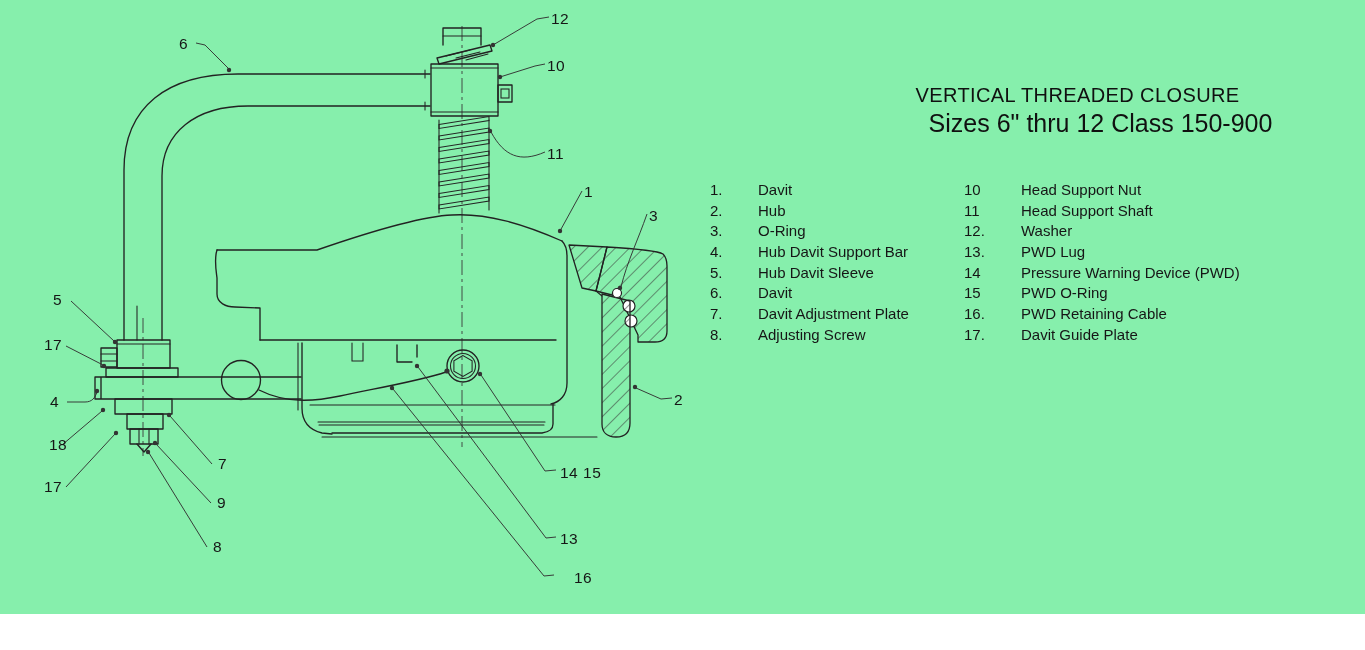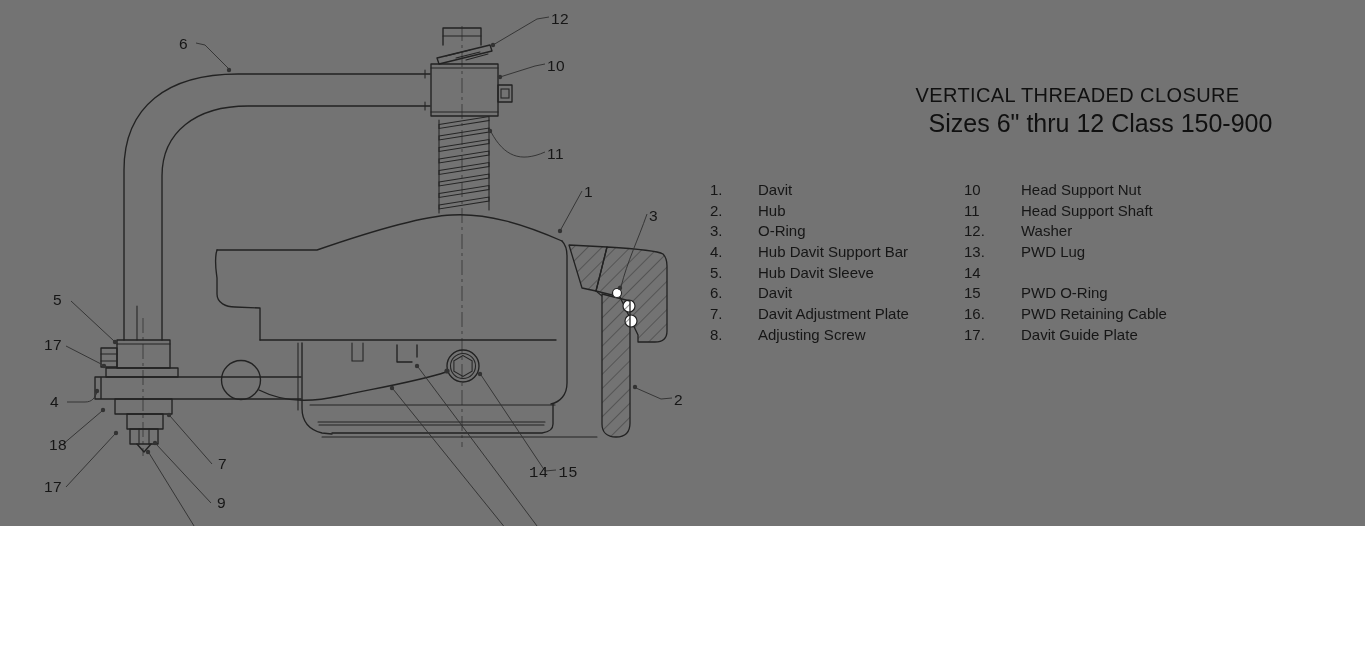--- a/index.html
+++ b/index.html
@@ -1,17 +1,17 @@
 <!DOCTYPE html>
 <html><head>
 <meta charset="utf-8">
 <style>
   html,body{margin:0;padding:0;background:#ffffff;}
   body{width:1365px;height:650px;font-family:"Liberation Sans",sans-serif;}
-  .stage{position:relative;width:1365px;height:526px;background:#737373;overflow:hidden;color:#1e1e1e;}
+  .stage{position:relative;width:1365px;height:614px;background:#86efac;overflow:hidden;color:#1e1e1e;}
   .drawing-svg{position:absolute;left:0;top:0;}
   
   .co{position:absolute;font-size:15.5px;color:#161616;white-space:nowrap;letter-spacing:.5px;}
   
   .title-block{position:absolute;left:845px;top:84px;width:465px;text-align:center;color:#101010;}
   .title-l1{font-size:20px;letter-spacing:.4px;}
   .title-l2{font-size:25px;margin-top:2px;padding-left:46px;}
   
   .plist{position:absolute;top:180px;font-size:15px;color:#161616;}
   .plist.leftcol{left:710px;}
@@ -169,21 +169,21 @@
   <span class="co" style="left:649px;top:207px;">3</span>
   <span class="co" style="left:179px;top:35px;">6</span>
   <span class="co" style="left:53px;top:291px;">5</span>
   <span class="co" style="left:44px;top:336px;">17</span>
   <span class="co" style="left:50px;top:393px;">4</span>
   <span class="co" style="left:41px;top:436px;margin-left:8px;">18</span>
   <span class="co" style="left:44px;top:478px;">17</span>
   <span class="co" style="left:218px;top:455px;">7</span>
   <span class="co" style="left:217px;top:494px;">9</span>
   <span class="co" style="left:213px;top:538px;">8</span>
-  <span class="co" style="left:529px;top:464px;font-family:Liberation Mono, monospace;">14 15</span>
+  <span class="co" style="left:560px;top:464px;">14 15</span>
   <span class="co" style="left:560px;top:530px;">13</span>
   <span class="co" style="left:574px;top:569px;">16</span>
   <span class="co" style="left:674px;top:391px;">2</span>
 
   <div class="title-block">
     <div class="title-l1">VERTICAL THREADED CLOSURE</div>
     <div class="title-l2">Sizes 6" thru 12 Class 150-900</div>
   </div>
 
   <div class="plist leftcol">
@@ -233,20 +233,21 @@
     <div class="prow">
         <span class="pnum">12.</span>
         <span class="pname">Washer</span>
       </div>
     <div class="prow">
         <span class="pnum">13.</span>
         <span class="pname">PWD Lug</span>
       </div>
     <div class="prow">
         <span class="pnum">14</span>
+        <span class="pname">Pressure Warning Device (PWD)</span>
       </div>
     <div class="prow">
         <span class="pnum">15</span>
         <span class="pname">PWD O-Ring</span>
       </div>
     <div class="prow">
         <span class="pnum">16.</span>
         <span class="pname">PWD Retaining Cable</span>
       </div>
     <div class="prow">

